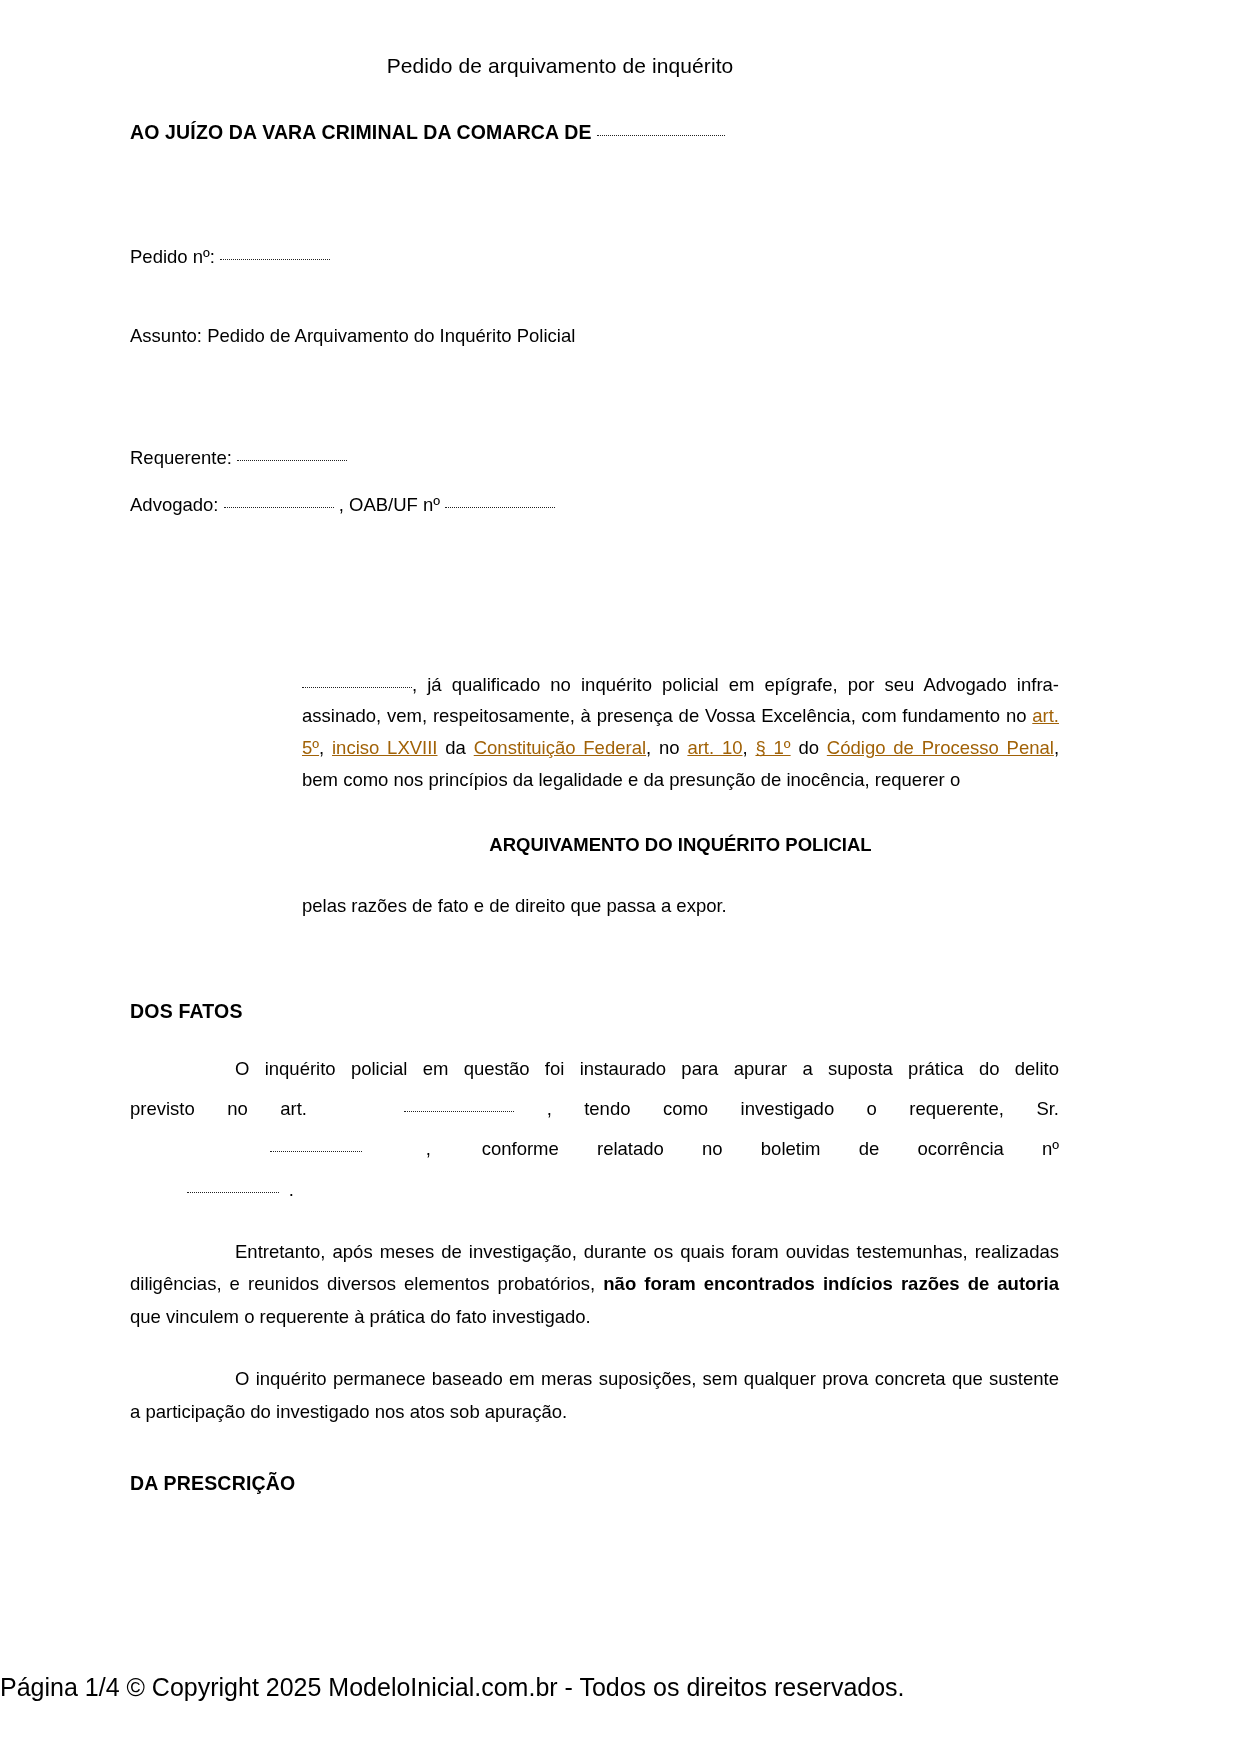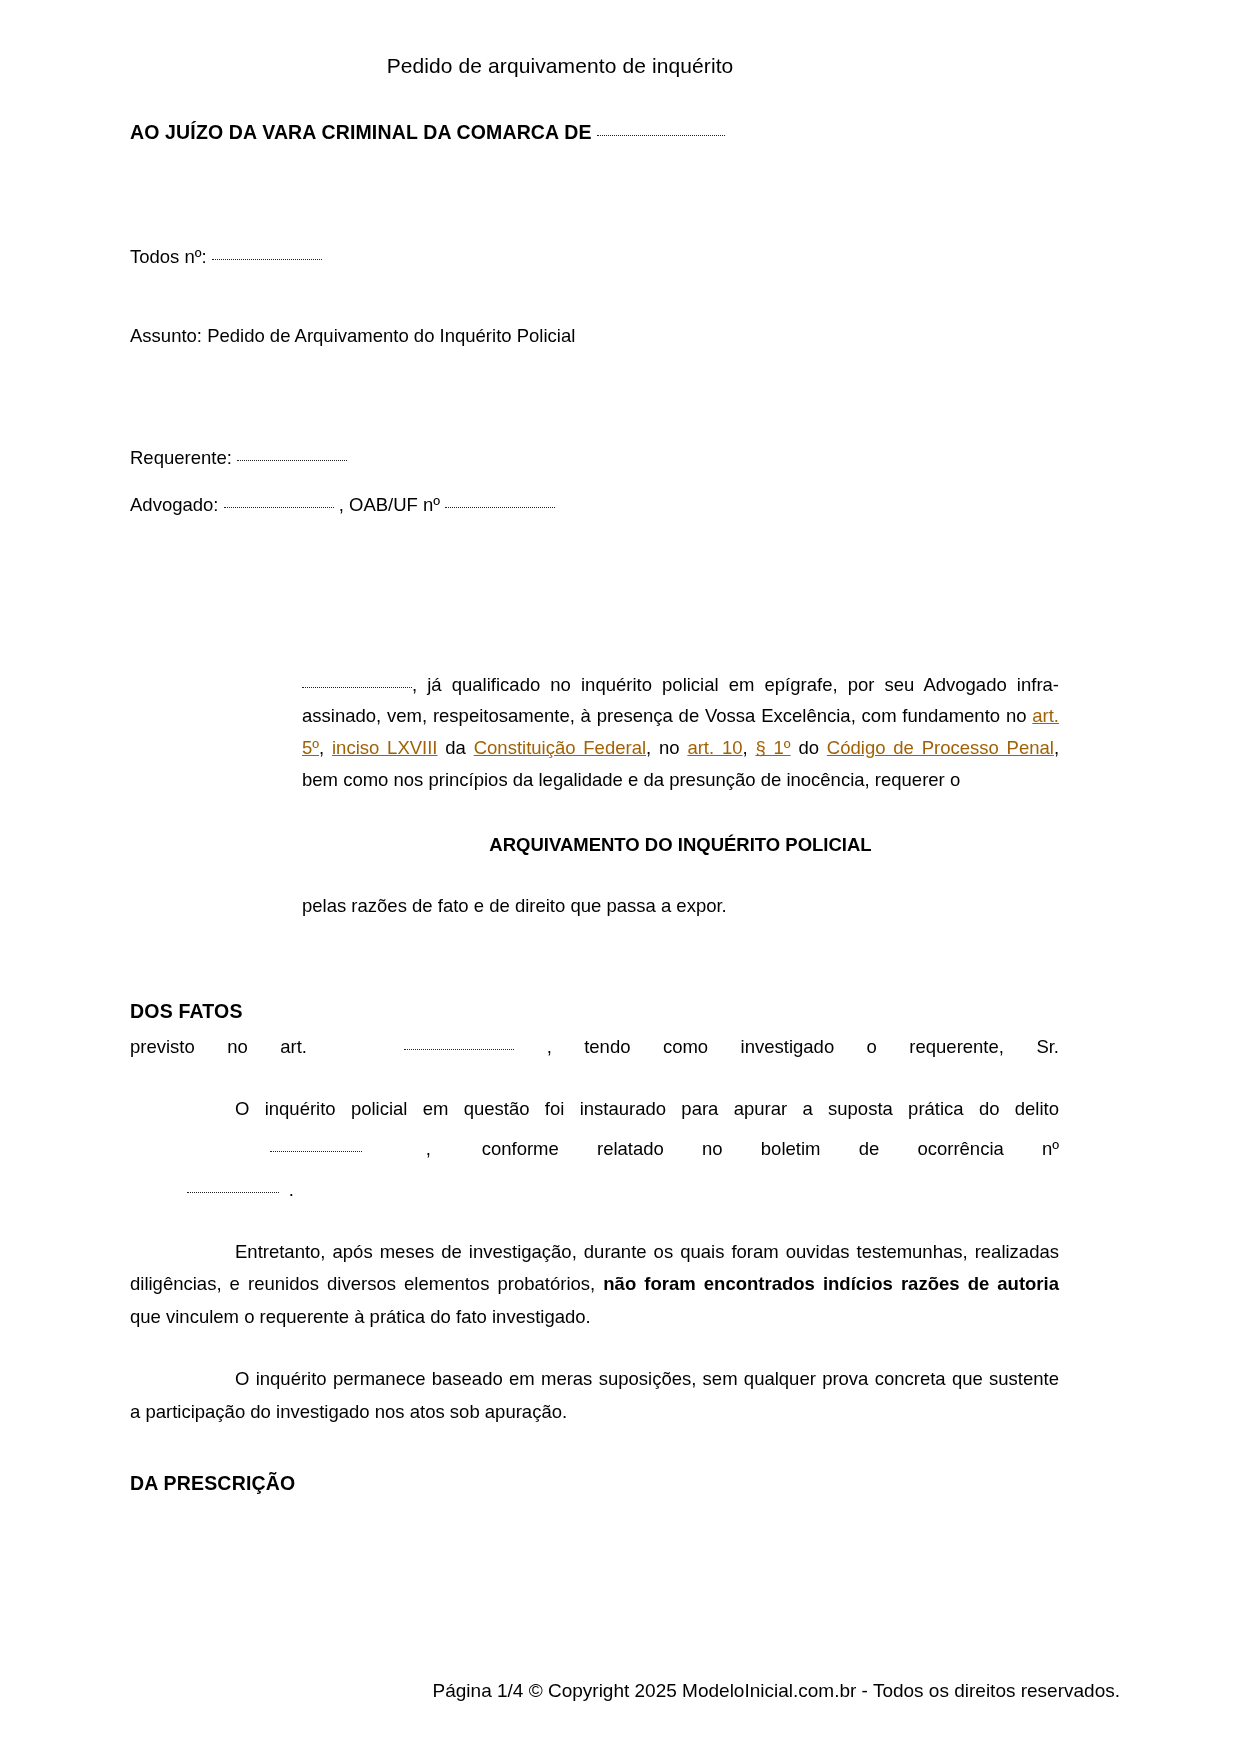--- a/index.html
+++ b/index.html
@@ -98,41 +98,41 @@
   .stretch {
     text-align: justify;
     text-align-last: justify;
   }
   .gap-line { margin-top: 8px; }
   .footer {
     position: absolute;
     left: 0;
     right: 0;
     bottom: 52px;
-    text-align: right;
-    font-size: 19px;
+    text-align: left;
+    font-size: 25px;
   }
   .sp-prescricao { margin-top: 44px; }
 </style>
 </head>
 <body>
 
 <div class="page">
 
   <div class="doc-title">Pedido de arquivamento de inquérito</div>
 
   <div class="content">
 
     <div class="addressee">
       <span>AO JUÍZO DA VARA CRIMINAL DA COMARCA DE</span>
       <span class="blank-line bl-lg"></span>
     </div>
 
     <div class="field-line autos">
-      <span>Todos nº:</span>
+      <span>Pedido nº:</span>
       <span class="blank-line bl-md"></span>
     </div>
 
     <div class="field-line assunto">
       <span>Assunto: Pedido de Arquivamento do Inquérito Policial</span>
     </div>
 
     <div class="field-line requerente">
       <span>Requerente:</span>
       <span class="blank-line bl-md"></span>
@@ -148,23 +148,23 @@
     <div class="body-block">
       <p class="para"><span class="blank-line bl-md"></span><span>, já qualificado no inquérito policial em epígrafe, por seu Advogado infra-assinado, vem, respeitosamente, à presença de Vossa Excelência, com fundamento no </span><a class="ref" href="#">art. 5º</a><span>, </span><a class="ref" href="#">inciso LXVIII</a><span> da </span><a class="ref" href="#">Constituição Federal</a><span>, no </span><a class="ref" href="#">art. 10</a><span>, </span><a class="ref" href="#">§ 1º</a><span> do </span><a class="ref" href="#">Código de Processo Penal</a><span>, bem como nos princípios da legalidade e da presunção de inocência, requerer o</span></p>
 
       <div class="center-bold">ARQUIVAMENTO DO INQUÉRITO POLICIAL</div>
 
       <p class="para after-center">pelas razões de fato e de direito que passa a expor.</p>
     </div>
 
     <div class="section-head">DOS FATOS</div>
 
+    <p class="wide-para stretch"><span class="lead"></span><span>O inquérito policial em questão foi instaurado para apurar a suposta prática do delito</span></p>
+
     <p class="wide-para stretch gap-line"><span>previsto</span>&nbsp; <span>no</span>&nbsp; <span>art.</span>&nbsp;&nbsp;&nbsp;&nbsp;&nbsp; <span class="blank-line bl-md"></span>&nbsp; <span>,</span>&nbsp; <span>tendo</span>&nbsp; <span>como</span>&nbsp; <span>investigado</span>&nbsp; <span>o</span>&nbsp; <span>requerente,</span>&nbsp; <span>Sr.</span></p>
-
-    <p class="wide-para stretch"><span class="lead"></span><span>O inquérito policial em questão foi instaurado para apurar a suposta prática do delito</span></p>
 
     <p class="wide-para stretch gap-line">&nbsp;&nbsp;&nbsp;&nbsp;&nbsp;&nbsp;&nbsp;&nbsp;&nbsp;&nbsp; <span class="blank-line bl-sm"></span>&nbsp;&nbsp;&nbsp;&nbsp; <span>,</span>&nbsp;&nbsp;&nbsp; <span>conforme</span>&nbsp;&nbsp; <span>relatado</span>&nbsp;&nbsp; <span>no</span>&nbsp;&nbsp; <span>boletim</span>&nbsp;&nbsp; <span>de</span>&nbsp;&nbsp; <span>ocorrência</span>&nbsp;&nbsp; <span>nº</span></p>
 
     <p class="wide-para gap-line">&nbsp;&nbsp;&nbsp;&nbsp;&nbsp;&nbsp;&nbsp;&nbsp;&nbsp;&nbsp; <span class="blank-line bl-sm"></span>&nbsp; <span>.</span></p>
 
     <p class="wide-para"><span class="lead"></span><span>Entretanto, após meses de investigação, durante os quais foram ouvidas testemunhas, realizadas diligências, e reunidos diversos elementos probatórios, </span><strong>não foram encontrados indícios razões de autoria</strong><span> que vinculem o requerente à prática do fato investigado.</span></p>
 
     <p class="wide-para"><span class="lead"></span><span>O inquérito permanece baseado em meras suposições, sem qualquer prova concreta que sustente a participação do investigado nos atos sob apuração.</span></p>
 
     <div class="section-head sp-prescricao">DA PRESCRIÇÃO</div>

